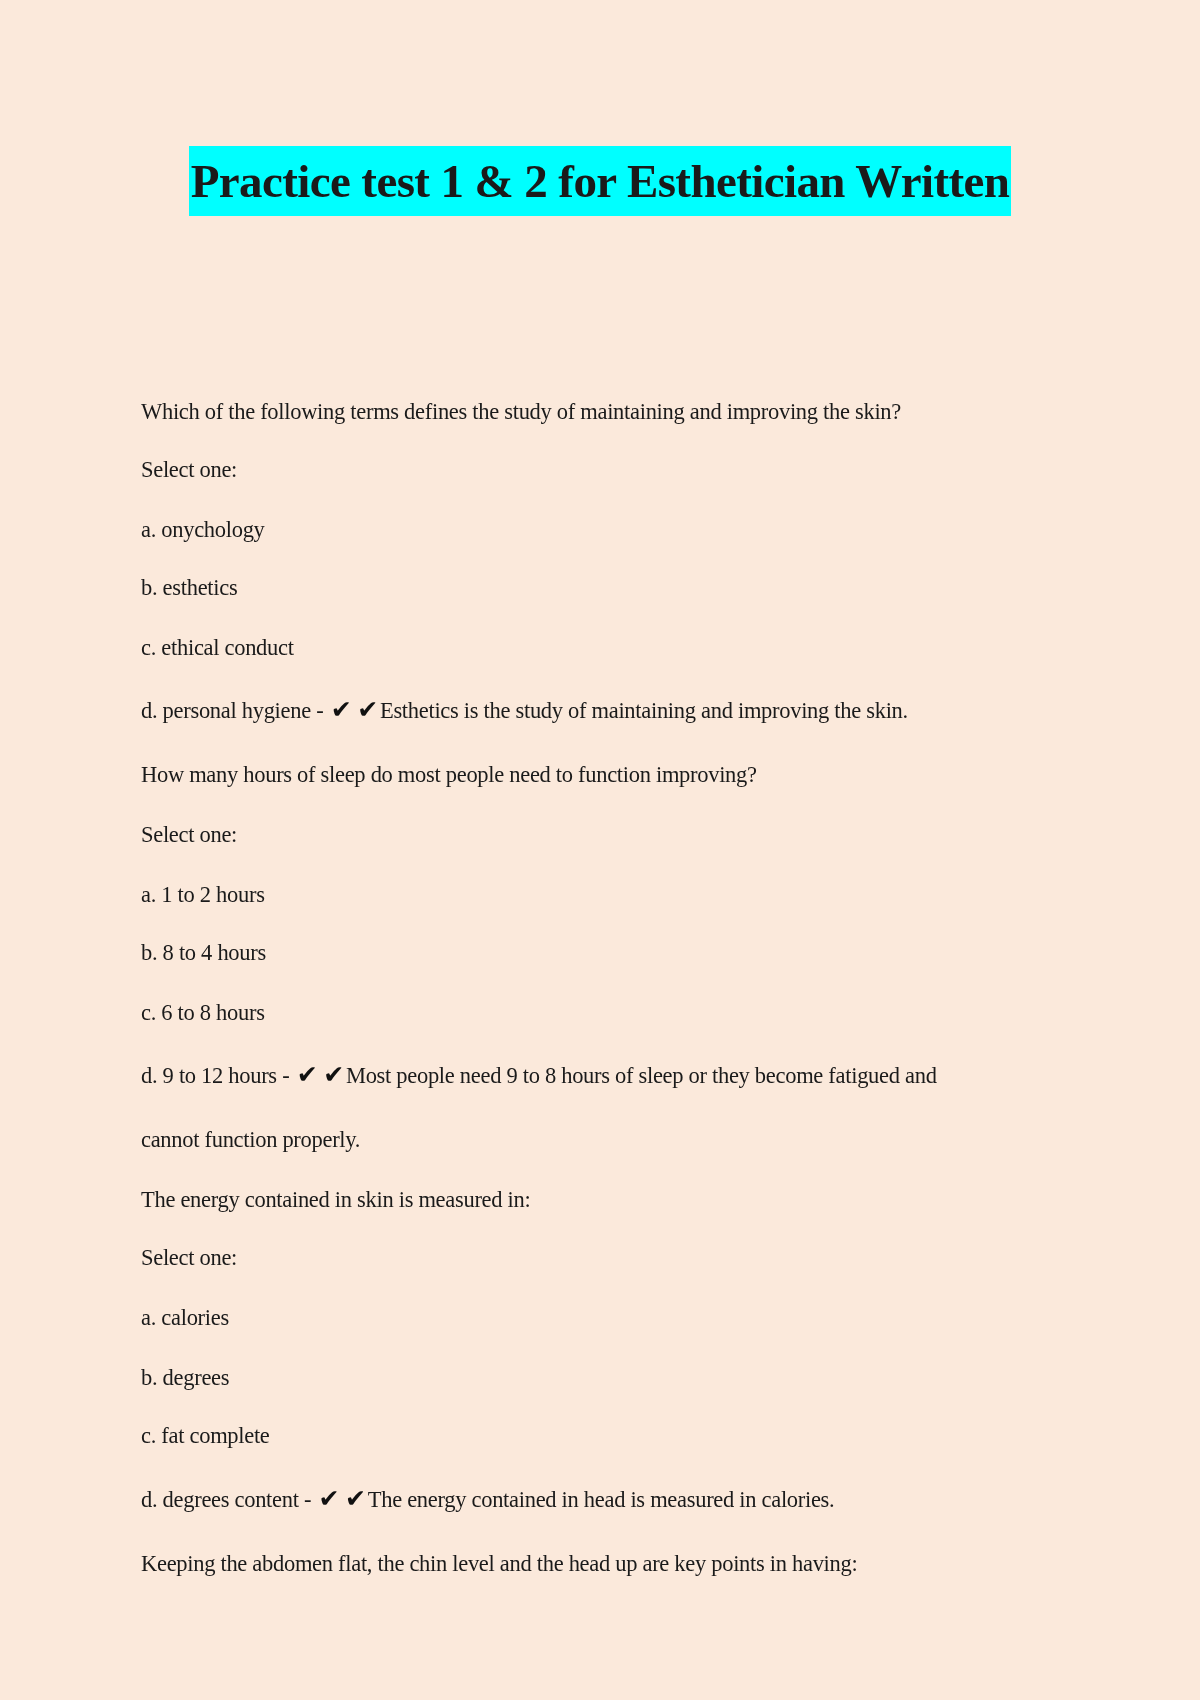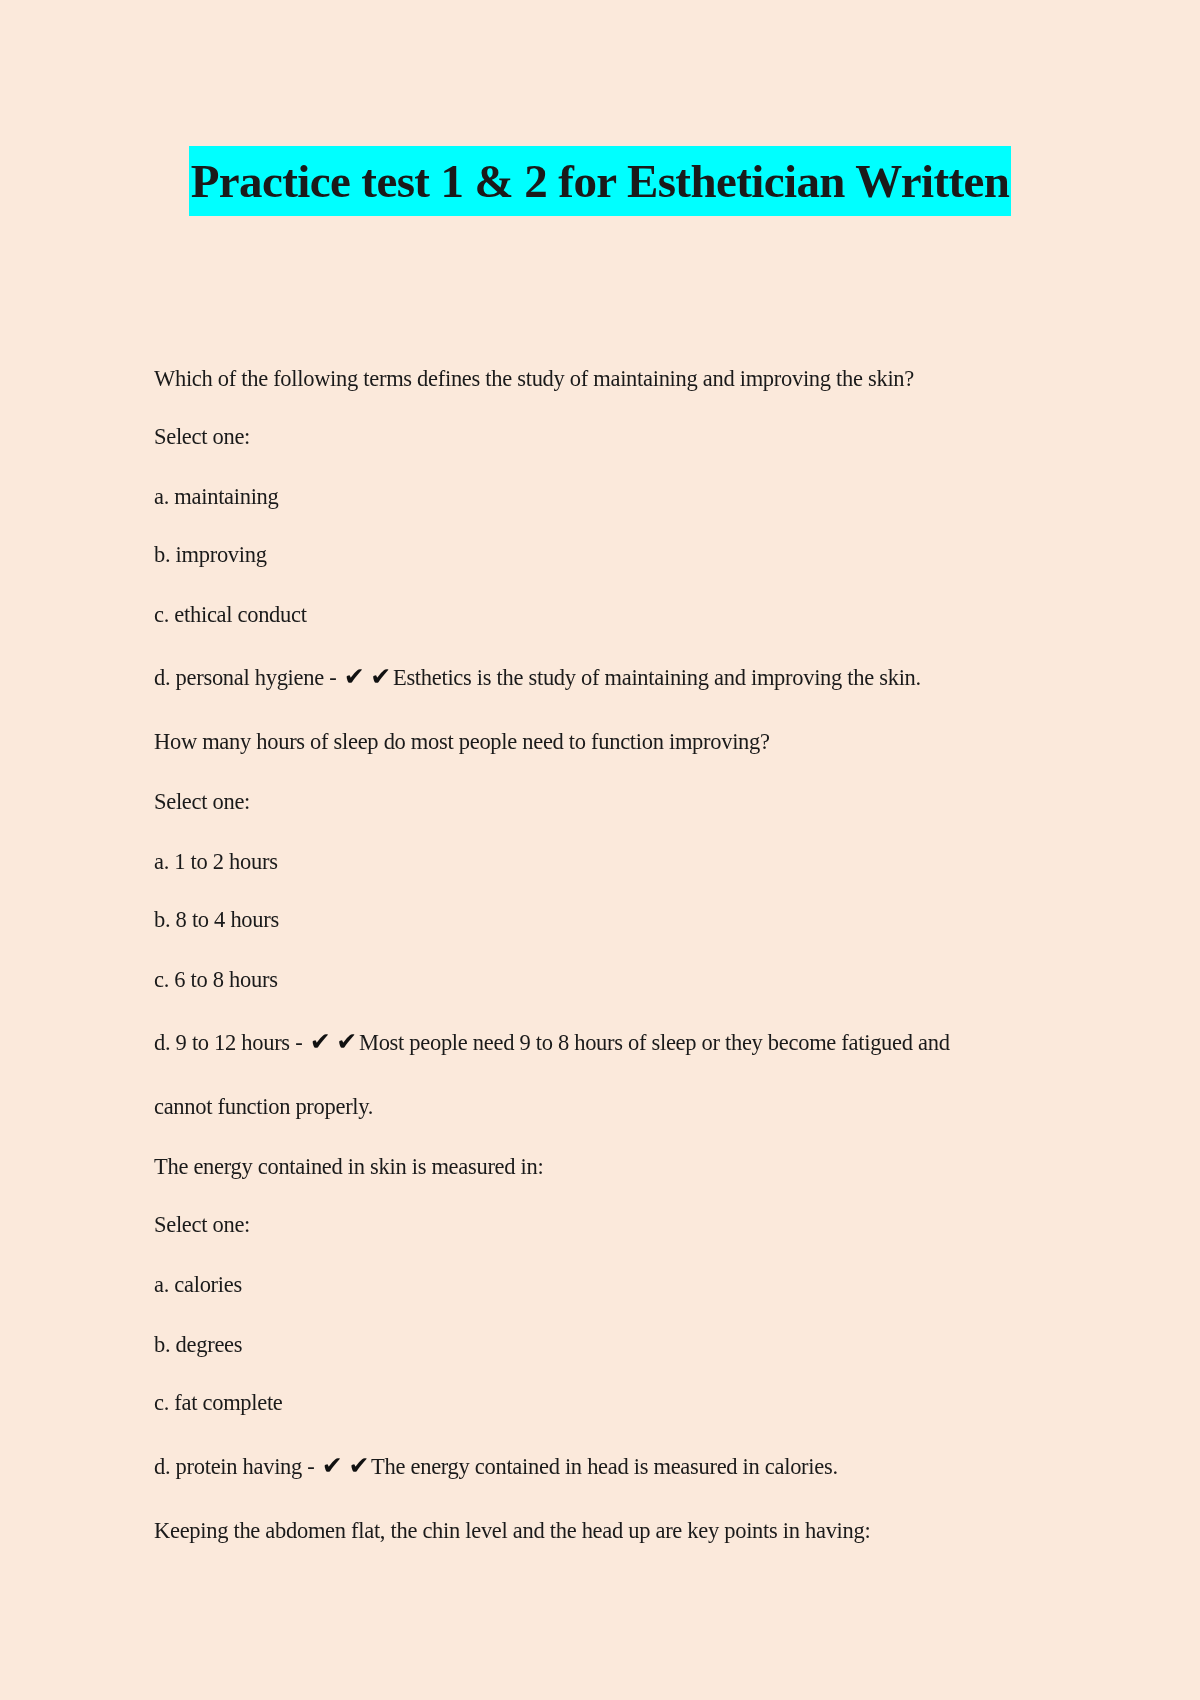--- a/index.html
+++ b/index.html
@@ -12,37 +12,38 @@
     overflow: hidden;
   }
   .title {
     position: absolute; left: 0; top: 152px; width: 1200px;
     text-align: center;
     font-weight: bold; font-size: 47px; line-height: 59px;
     letter-spacing: -0.6px;
   }
   .title span { background: #00ffff; padding: 9px 2px; }
   .line {
-    position: absolute; left: 154px;
+    position: absolute; left: 141px;
     font-size: 22.5px; line-height: 28px; white-space: nowrap;
     letter-spacing: -0.3px;
+    margin-top: 33px;
   }
   .check { font-size: 25px; margin: 0 2px; color: #111; }
 </style>
 </head>
 <body>
 
 <div class="title">
   <span>Practice test 1 &amp; 2 for Esthetician Written</span><br>
 </div>
 
 <div class="line" style="top:365px">Which of the following terms defines the study of maintaining and improving the skin?</div>
 <div class="line" style="top:423px">Select one:</div>
-<div class="line" style="top:483px">a. maintaining</div>
-<div class="line" style="top:541px">b. improving</div>
+<div class="line" style="top:483px">a. onychology</div>
+<div class="line" style="top:541px">b. esthetics</div>
 <div class="line" style="top:601px">c. ethical conduct</div>
 <div class="line" style="top:663px">
   <span>d. personal hygiene - </span><span class="check">✔ ✔</span><span>Esthetics is the study of maintaining and improving the skin.</span>
 </div>
 
 <div class="line" style="top:728px">How many hours of sleep do most people need to function improving?</div>
 <div class="line" style="top:788px">Select one:</div>
 <div class="line" style="top:848px">a. 1 to 2 hours</div>
 <div class="line" style="top:906px">b. 8 to 4 hours</div>
 <div class="line" style="top:966px">c. 6 to 8 hours</div>
@@ -50,16 +51,16 @@
   <span>d. 9 to 12 hours - </span><span class="check">✔ ✔</span><span>Most people need 9 to 8 hours of sleep or they become fatigued and</span>
 </div>
 <div class="line" style="top:1093px">cannot function properly.</div>
 
 <div class="line" style="top:1153px">The energy contained in skin is measured in:</div>
 <div class="line" style="top:1211px">Select one:</div>
 <div class="line" style="top:1271px">a. calories</div>
 <div class="line" style="top:1331px">b. degrees</div>
 <div class="line" style="top:1389px">c. fat complete</div>
 <div class="line" style="top:1452px">
-  <span>d. protein having - </span><span class="check">✔ ✔</span><span>The energy contained in head is measured in calories.</span>
+  <span>d. degrees content - </span><span class="check">✔ ✔</span><span>The energy contained in head is measured in calories.</span>
 </div>
 
 <div class="line" style="top:1517px">Keeping the abdomen flat, the chin level and the head up are key points in having:</div>
 
 </body></html>

